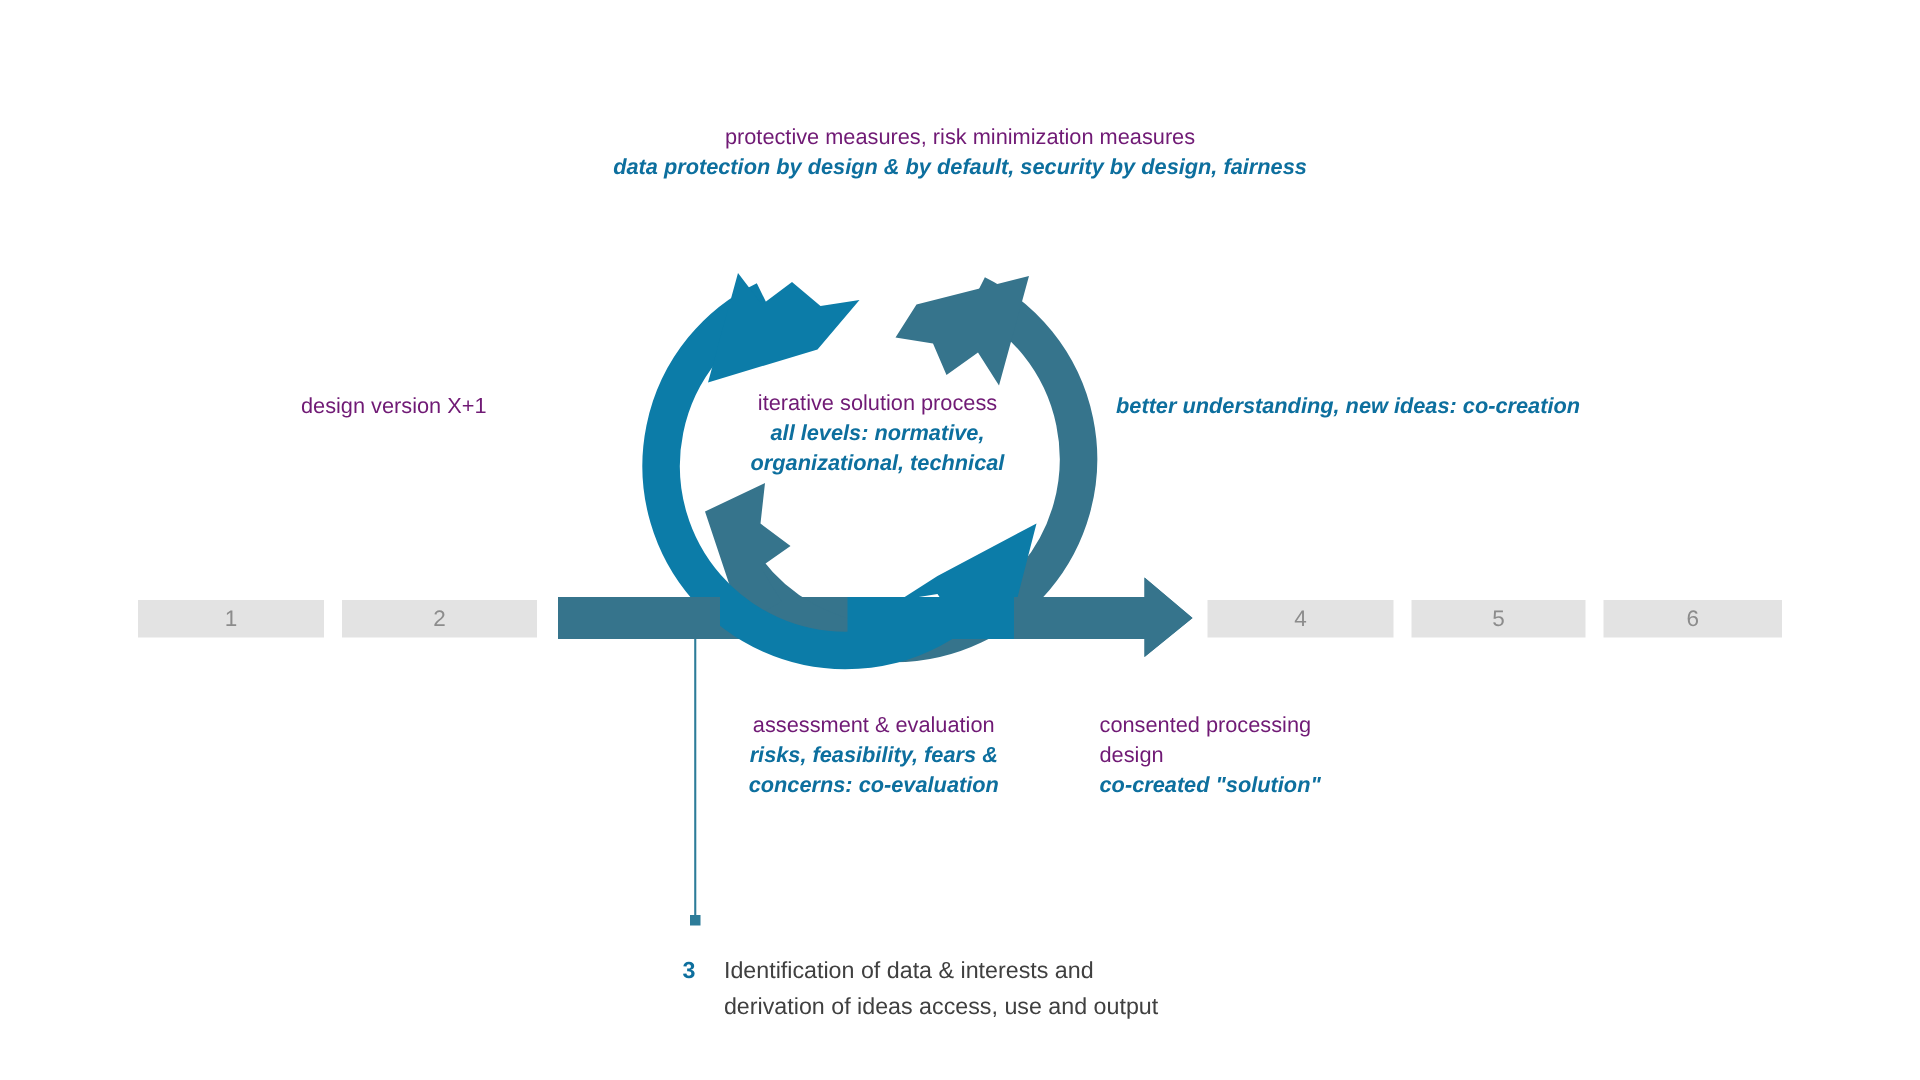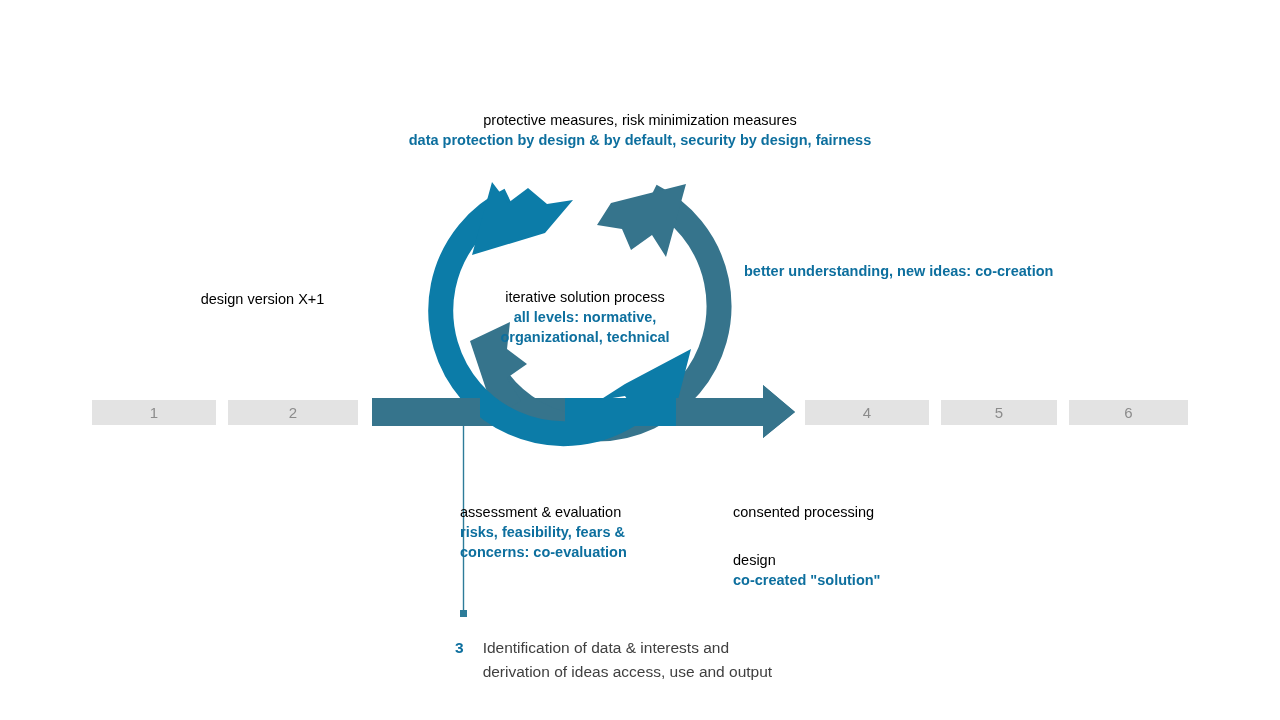--- a/index.html
+++ b/index.html
@@ -7,38 +7,38 @@
     width:1280px;height:720px;
     background:#ffffff;
     font-family:"Liberation Sans", sans-serif;
     overflow:hidden;
     position:relative;
   }
   #stage{position:absolute;left:0;top:0;width:1280px;height:720px;}
 
   
   .label-block{position:absolute;line-height:1.38;}
-  .lt{color:#000000;font-weight:400;margin-top:28px;}          
-  .bd{color:#0d6f9e;font-weight:700;}          
+  .lt{color:#701a75;font-weight:400;}          
+  .bd{color:#0d6f9e;font-weight:700;font-style:italic;}          
   .ta-r{text-align:center;}
   .ta-l{text-align:left;}
   .ta-c{text-align:center;}
 
   
   #cap-top{left:290px;top:82px;width:700px;font-size:14.5px;}
   
   #cap-left{left:100px;top:261px;width:325px;font-size:14.5px;}
   
   #cap-right{left:744px;top:261px;width:360px;font-size:14.5px;}
   
   #cap-center{left:460px;top:259px;width:250px;font-size:14.5px;}
   
   #cap-bl{left:180px;top:474px;width:245px;font-size:14.5px;}
   
-  #cap-bm{left:460px;top:474px;width:245px;font-size:14.5px;}
+  #cap-bm{left:460px;top:474px;width:245px;font-size:14.5px;text-align:center;}
   
   #cap-br{left:733px;top:474px;width:260px;font-size:14.5px;}
 
   
   #footnote{position:absolute;left:455px;top:636px;width:420px;
             font-size:15.5px;line-height:1.55;color:#2d82ad;display:flex;gap:19px;}
   #footnote .fn-num{font-weight:700;color:#0d6f9e;flex:0 0 auto;}
   #footnote .fn-txt{font-weight:400;color:#404040;}
 
   

